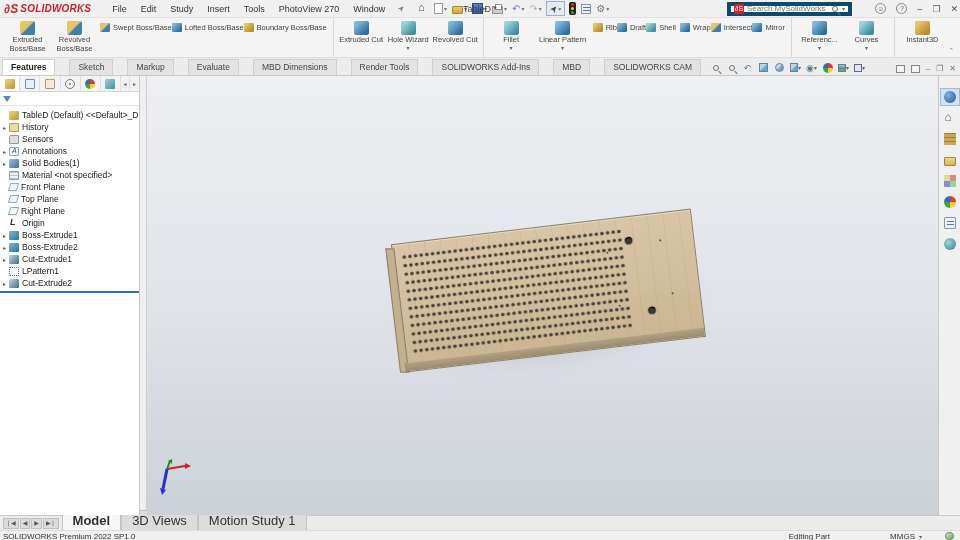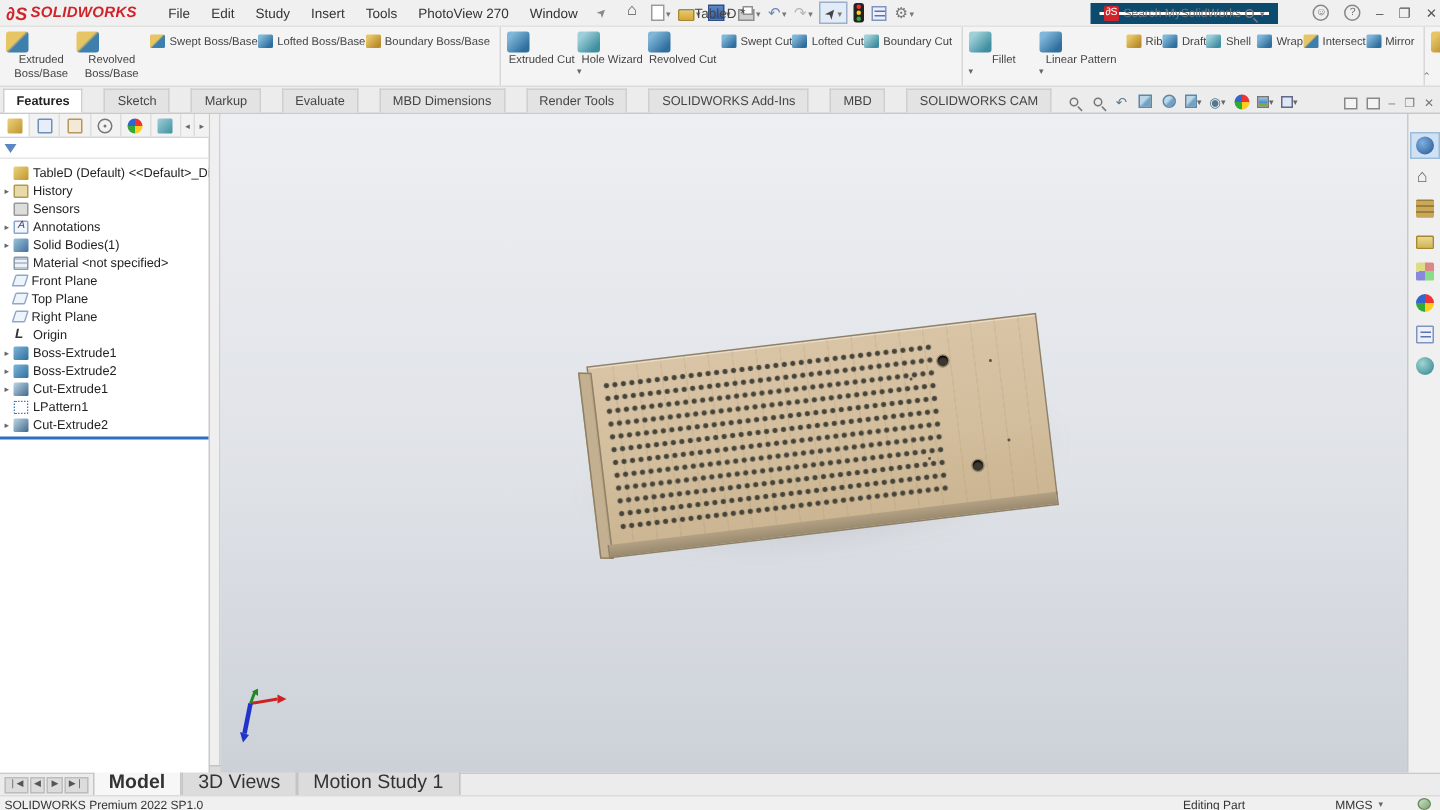--- a/index.html
+++ b/index.html
@@ -23,31 +23,31 @@
   .glyph.dim { color:#b5b5b5; }
   .caretsm { font-size:6px; color:#777; margin-left:1px; }
   .selbox { border:1px solid #9ab0cc; background:#e3ecf6; padding:0 3px; display:flex; align-items:center; height:15px; }
   .cursorg { color:#444; font-size:9px; transform:rotate(-50deg); display:inline-block; }
   .tlight { display:inline-flex; flex-direction:column; gap:1px; padding:1px 2px; background:#222; border-radius:2px; }
   .tlight i { width:3px; height:3px; border-radius:50%; }
   .props { width:10px; height:10px; background:#eef; border:1px solid #7c96bd; position:relative; }
   .props::before { content:""; position:absolute; left:1px; top:2px; width:7px; height:1px; background:#5577aa; box-shadow:0 3px 0 #5577aa; }
   .gear { color:#777; font-size:10px; }
   .doc-title { position:absolute; left:0; right:0; text-align:center; font-size:9px; color:#444; pointer-events:none; }
-  .searchwrap { position:absolute; right:108px; display:flex; align-items:center; width:125px; height:14px; background:#fff; border:6px solid #0c4a6e; padding:0 3px; gap:3px; }
+  .searchwrap { position:absolute; right:108px; display:flex; align-items:center; width:125px; height:14px; background:#fff; border:4px solid #0c4a6e; padding:0 3px; gap:3px; }
   .sw-badge { width:10px; height:10px; background:#d1232a; color:#fff; font-size:7px; display:flex; align-items:center; justify-content:center; border-radius:1px; }
   .searchwrap input { border:none; outline:none; flex:1; font-size:8px; color:#999; font-family:"Liberation Sans", sans-serif; background:transparent; min-width:0; }
   .mag { display:inline-block; width:6px; height:6px; border:1px solid #777; border-radius:50%; position:relative; flex:none; }
   .mag::after { content:""; position:absolute; width:4px; height:1px; background:#777; transform:rotate(45deg); left:4px; top:6px; }
   .win-ctl { position:absolute; right:2px; display:flex; align-items:center; gap:10px; color:#555; font-size:9px; }
   .circ { width:11px; height:11px; border:1px solid #888; border-radius:50%; display:flex; align-items:center; justify-content:center; font-size:7px; color:#666; }
 
   .ribbon { height:40px; background:#f4f4f4; display:flex; align-items:stretch; border-bottom:1px solid #dcdcdc; position:relative; }
   .rgroup { display:flex; align-items:stretch; padding:1px 4px; border-right:1px solid #d8d8d8; }
-  .rbtn { width:47px; display:flex; flex-direction:column; justify-content:flex-start; padding-top:2px; cursor:default; }
+  .rbtn { width:47px; display:flex; flex-direction:column; align-items:center; justify-content:flex-start; padding-top:2px; cursor:default; }
   .rlabel { font-size:7.5px; line-height:8.5px; text-align:center; color:#444; margin-top:1px; }
   .rcaret { font-size:6px; color:#666; line-height:6px; }
   .ricon { width:15px; height:14px; border-radius:2px; }
   .ic-gold { background:linear-gradient(135deg,#e7c464 20%,#b98d2e 80%); }
   .ic-blue { background:linear-gradient(135deg,#7fb6d9 20%,#2f6f9e 80%); }
   .ic-teal { background:linear-gradient(135deg,#9fd0d9 20%,#3f8fa0 80%); }
   .ic-mix  { background:linear-gradient(135deg,#e7c464 45%,#3f7fae 55%); }
   .scol { display:flex; flex-direction:row; justify-content:space-between; padding:3px 2px; }
   .srow { display:flex; align-items:center; gap:3px; height:11px; cursor:default; }
   .sicon { width:10px; height:9px; border-radius:1px; flex:none; }
@@ -254,34 +254,20 @@
       </div>
     <div class="rbtn">
         <span class="ricon ic-teal"></span>
         <span class="rlabel">Hole Wizard</span>
         <span class="rcaret">▾</span>
       </div>
     <div class="rbtn">
         <span class="ricon ic-blue"></span>
         <span class="rlabel">Revolved Cut</span>
       </div>
-    <div class="scol">
-      <div class="srow">
-          <span class="sicon ic-blue"></span>
-          <span class="slabel">Swept Cut</span>
-        </div>
-      <div class="srow">
-          <span class="sicon ic-blue"></span>
-          <span class="slabel">Lofted Cut</span>
-        </div>
-      <div class="srow">
-          <span class="sicon ic-teal"></span>
-          <span class="slabel">Boundary Cut</span>
-        </div>
-    </div>
   </div>
   <div class="rgroup">
     <div class="rbtn">
         <span class="ricon ic-teal"></span>
         <span class="rlabel">Fillet</span>
         <span class="rcaret">▾</span>
       </div>
     <div class="rbtn" style="width:56px">
         <span class="ricon ic-blue"></span>
         <span class="rlabel">Linear Pattern</span>
@@ -308,20 +294,32 @@
         </div>
       <div class="srow">
           <span class="sicon ic-mix"></span>
           <span class="slabel">Intersect</span>
         </div>
       <div class="srow">
           <span class="sicon ic-blue"></span>
           <span class="slabel">Mirror</span>
         </div>
     </div>
+  </div>
+  <div class="rgroup">
+    <div class="rbtn">
+        <span class="ricon ic-blue"></span>
+        <span class="rlabel">Referenc...</span>
+        <span class="rcaret">▾</span>
+      </div>
+    <div class="rbtn">
+        <span class="ricon ic-teal"></span>
+        <span class="rlabel">Curves</span>
+        <span class="rcaret">▾</span>
+      </div>
   </div>
   <div class="rgroup" style="border-right:none">
     <div class="rbtn">
         <span class="ricon ic-gold"></span>
         <span class="rlabel">Instant3D</span>
       </div>
   </div>
   <span class="ribbon-collapse">⌃</span>
 </div>
 

